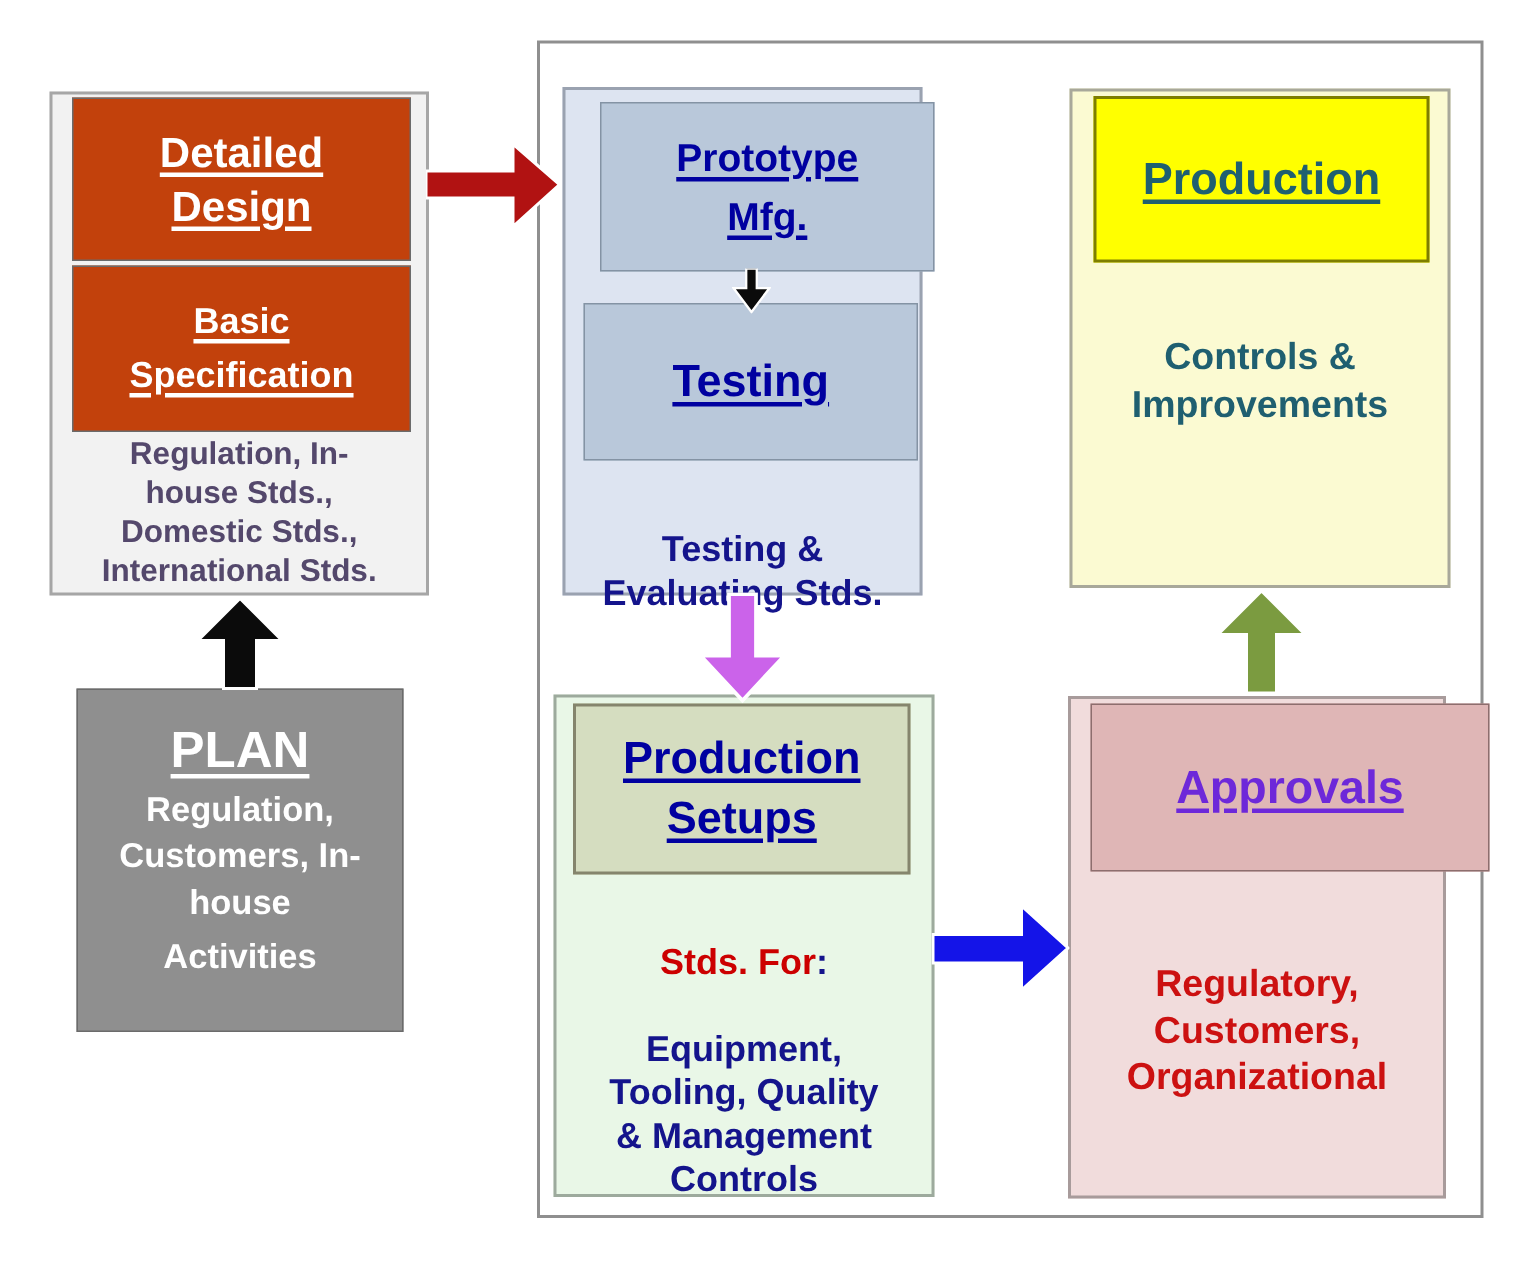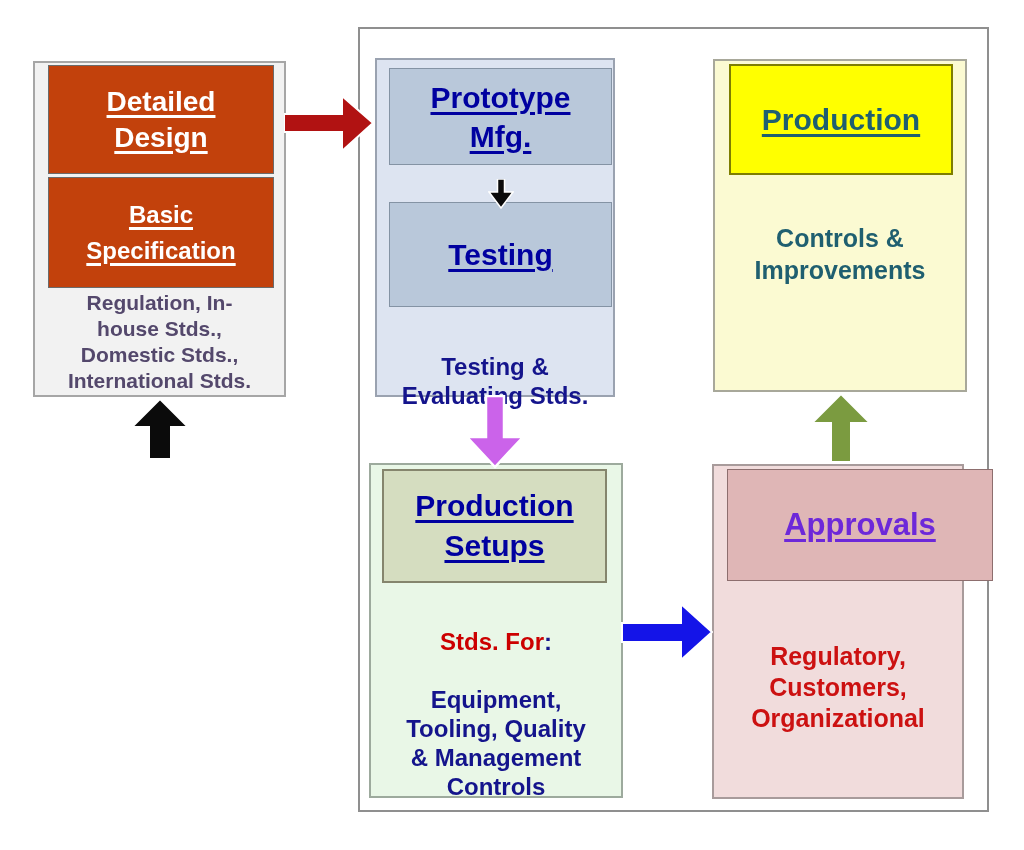--- a/index.html
+++ b/index.html
@@ -20,21 +20,21 @@
   .dd-box{left:48px;top:65px;width:226px;height:109px;font-size:28px;line-height:36px;}
   .bs-box{left:48px;top:177px;width:226px;height:111px;font-size:24px;line-height:36px;}
   .standards-note{left:36px;top:290px;width:247px;font-size:21px;line-height:26px;color:#54486c;}
   .plan-box{left:51px;top:459px;width:218px;height:229px;background:#8f8f8f;border:1px solid #6b6b6b;color:#ffffff;justify-content:flex-start;padding-top:18px;}
   .plan-title{font-size:34px;line-height:44px;text-decoration:underline;text-underline-offset:5px;text-decoration-thickness:3px;}
   .plan-note{font-size:23px;line-height:31px;white-space:pre-line;margin-top:2px;}
   .plan-last{font-size:23px;line-height:31px;margin-top:5px;}
   
   .proto-panel{left:375px;top:58px;width:240px;height:339px;background:#dde4f1;border:2px solid #9aa2b0;}
   .blue-box{background:#b9c8da;border:1px solid #8493a4;color:#0000a0;}
-  .proto-box{left:389px;top:68px;width:223px;height:97px;font-size:30px;line-height:39px;}
+  .proto-box{left:400px;top:68px;width:223px;height:113px;font-size:26px;line-height:39px;}
   .testing-box{left:389px;top:202px;width:223px;height:105px;font-size:30px;line-height:39px;}
   .testing-note{left:375px;top:312px;width:240px;font-size:24px;line-height:29px;color:#14148c;margin-top:40px;}
   .setups-panel{left:369px;top:463px;width:254px;height:335px;background:#e9f7e7;border:2px solid #9daa9d;}
   .setups-box{left:382px;top:469px;width:225px;height:114px;background:#d5ddc0;border:2px solid #85856d;color:#0000a0;font-size:30px;line-height:40px;}
   .setups-note{left:369px;top:598px;width:254px;font-size:24px;line-height:29px;color:#14148c;}
   .red-text{color:#cc0000;}
   
   .production-panel{left:713px;top:59px;width:254px;height:333px;background:#fbfad2;border:2px solid #a8a89a;}
   .production-box{left:729px;top:64px;width:224px;height:111px;background:#ffff00;border:2px solid #7e7e00;color:#1f5f70;font-size:30px;line-height:39px;}
   .production-note{left:713px;top:222px;width:254px;font-size:25px;line-height:32px;color:#1f5f70;}
@@ -52,20 +52,27 @@
   <div class="abs design-panel"></div>
   <div class="abs box gray-box dd-box heading">Detailed
 Design</div>
   <div class="abs box gray-box bs-box heading">Basic
 Specification</div>
   <div class="abs note standards-note">Regulation, In-
 house Stds.,
 Domestic Stds.,
 International Stds.</div>
 
+  <div class="abs box plan-box">
+    <div class="plan-title">PLAN</div>
+    <div class="plan-note note">Regulation,
+Customers, In-
+house</div>
+    <div class="plan-last">Activities</div>
+  </div>
 
   <div class="abs proto-panel"></div>
   <div class="abs box blue-box proto-box heading">Prototype
 Mfg.</div>
   <div class="abs box blue-box testing-box heading">Testing</div>
   <div class="abs note testing-note">Testing &amp;
 Evaluating Stds.</div>
 
   <div class="abs setups-panel"></div>
   <div class="abs box setups-box heading">Production

